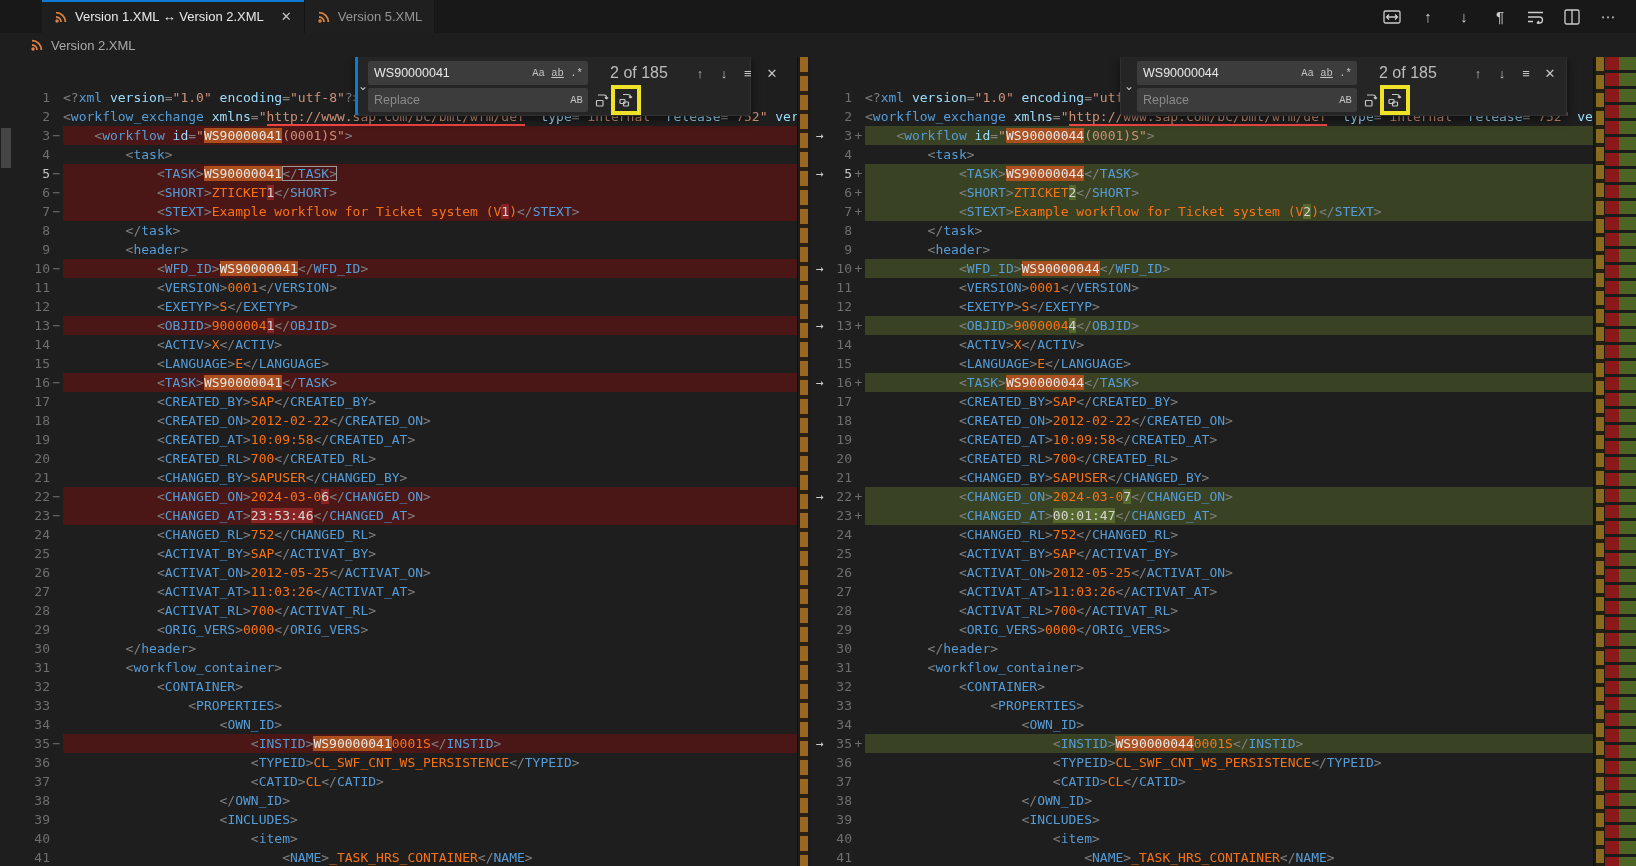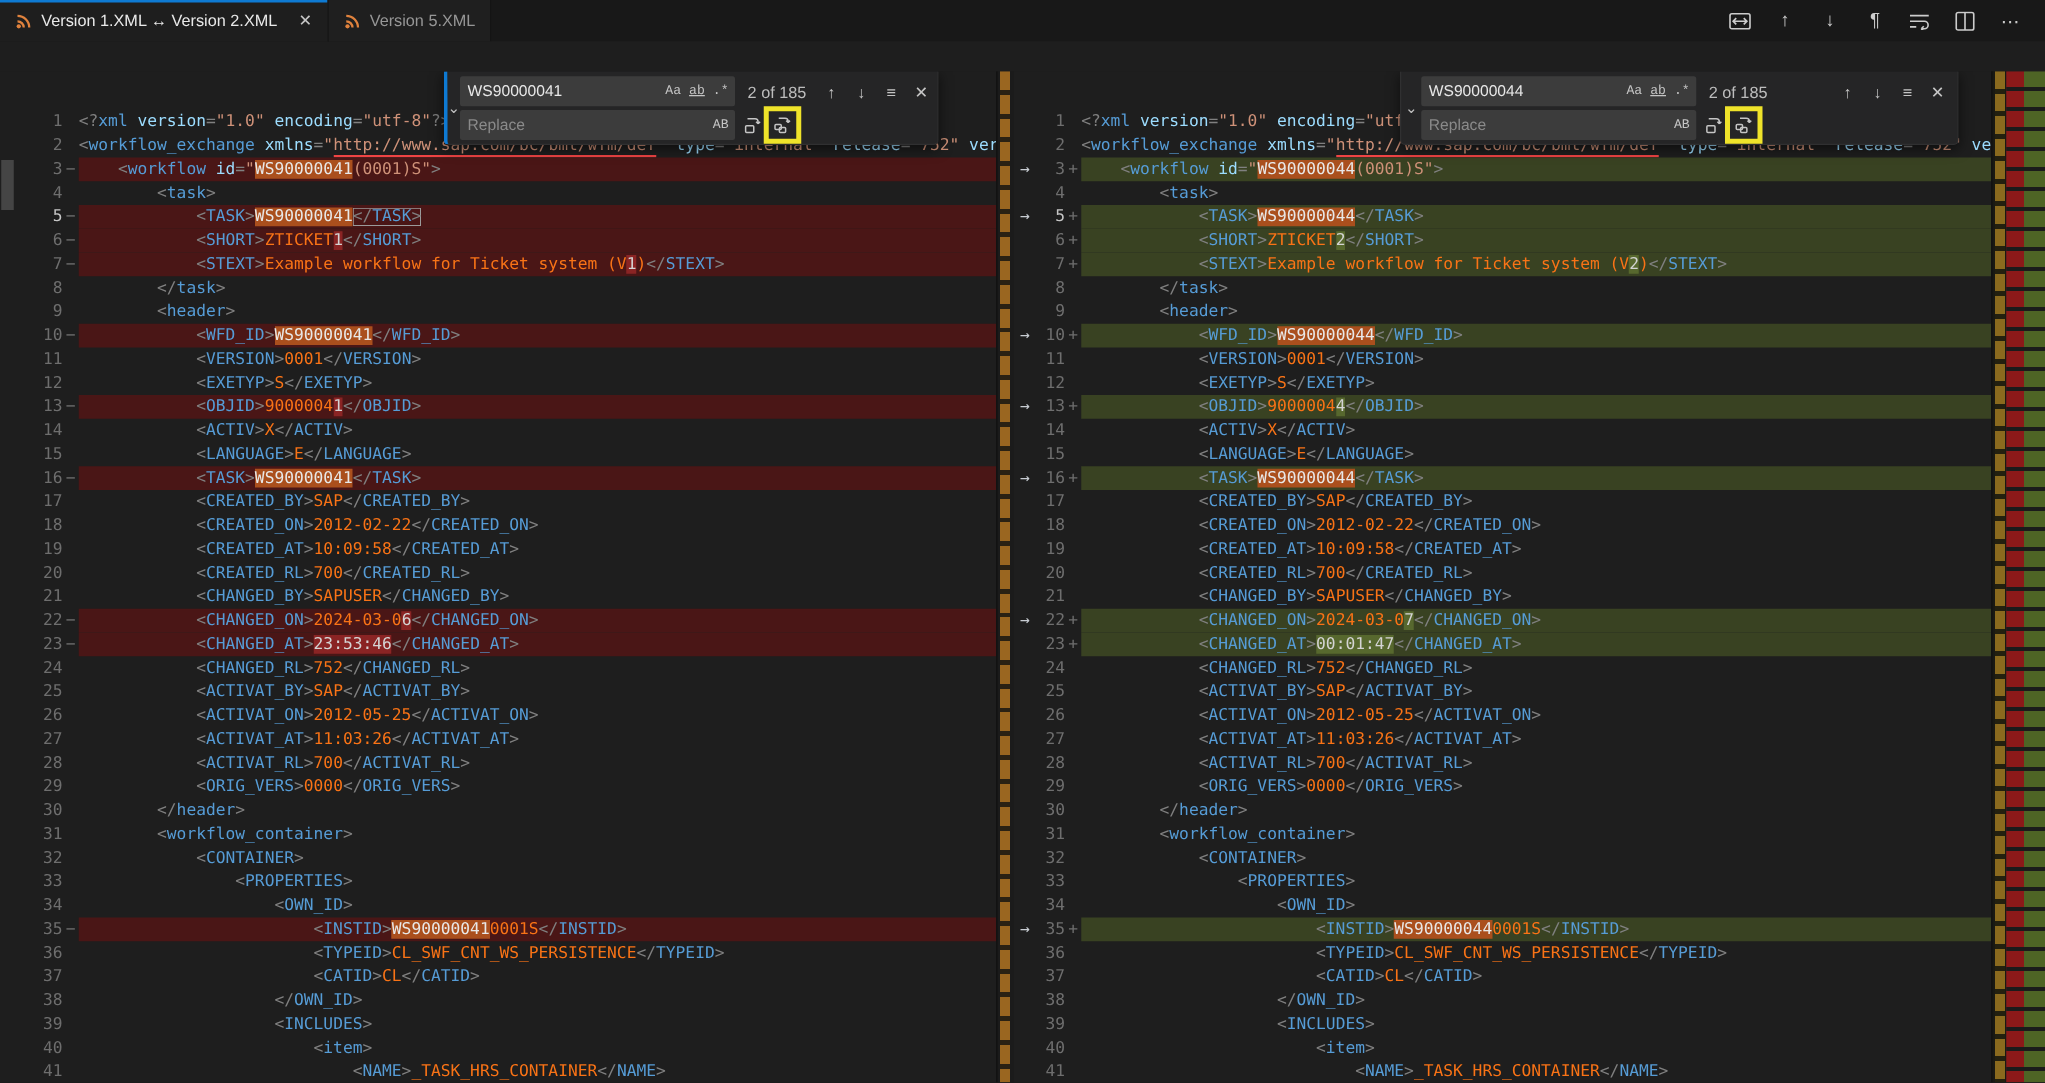--- a/index.html
+++ b/index.html
@@ -1,20 +1,20 @@
 <!DOCTYPE html>
 <html><head>
 <meta charset="utf-8">
 <style>
   html,body{margin:0;padding:0;background:#1e1e1e;width:1636px;height:866px;overflow:hidden;
     font-family:"Liberation Sans",sans-serif;-webkit-font-smoothing:antialiased;}
   #app{position:relative;width:1636px;height:866px;background:#1e1e1e;}
 
   
-  #tabbar{position:absolute;top:0;left:0;right:0;height:33px;background:#181818;display:flex;align-items:stretch;}
+  #tabbar{position:absolute;top:0;left:0;right:0;height:33px;background:#181818;display:flex;align-items:stretch;padding-left:42px;}
   .tab{display:flex;align-items:center;padding:0 12px;gap:7px;font-size:13px;color:#969696;background:#1f1f1f;
     border-right:1px solid #141414;cursor:pointer;}
   .tab.active{background:#1e1e1e;color:#e9e9e9;box-shadow:inset 0 2px 0 #0e7ad3;}
   .tab .close{margin-left:10px;color:#c5c5c5;font-size:13px;}
   .fileicon{width:14px;height:14px;display:inline-flex;}
   #actions{margin-left:auto;display:flex;align-items:center;gap:16px;padding-right:18px;color:#cccccc;font-size:15px;}
   #actions .aic{display:flex;align-items:center;justify-content:center;width:20px;height:20px;cursor:pointer;}
 
   
   #crumbbar{position:absolute;top:33px;left:0;right:0;height:24px;background:#1e1e1e;display:flex;align-items:center;
@@ -64,21 +64,21 @@
   .toggle{width:16px;display:flex;align-items:center;justify-content:center;color:#c5c5c5;font-size:12px;cursor:pointer;}
   .frows{flex:1;display:flex;flex-direction:column;gap:3px;padding:4px 6px 4px 0;}
   .frow{display:flex;align-items:center;height:24px;gap:4px;}
   .finput{background:#3c3c3c;height:24px;display:flex;align-items:center;width:212px;border-radius:2px;
     padding:0 2px 0 6px;color:#e8e8e8;font-size:12.5px;flex:none;}
   .finput .q{flex:1;overflow:hidden;white-space:nowrap;}
   .finput .q.placeholder{color:#8a8a8a;}
   .mini{width:19px;height:19px;display:flex;align-items:center;justify-content:center;color:#c5c5c5;
     font-size:10.5px;border-radius:3px;cursor:pointer;flex:none;font-family:Liberation Mono, monospace;}
   .mini.u{text-decoration:underline;}
-  .results{color:#bdbdbd;font-size:13px;margin:0 6px;white-space:nowrap;text-align:center;}
+  .results{color:#bdbdbd;font-size:16px;margin:0 18px;white-space:nowrap;text-align:center;}
   .navic{width:20px;height:20px;display:flex;align-items:center;justify-content:center;color:#c5c5c5;
     font-size:13px;cursor:pointer;flex:none;}
   .navrow{display:flex;align-items:center;margin-left:auto;gap:4px;}
   .annotated{outline:4px solid #efe32a;outline-offset:1px;}
   svg.ic{display:block;}
 </style>
 </head>
 <body>
 
 <div id="app">
@@ -127,20 +127,32 @@
       <span class="aic">
         <svg class="ic" width="16" height="16" viewBox="0 0 16 16">
             <rect x="1" y="1" width="14" height="14" rx="1.5" fill="none" stroke="#cccccc" stroke-width="1.3"></rect>
             <path d="M8 1v14" stroke="#cccccc" stroke-width="1.3"></path>
           </svg>
       </span>
       <span class="aic">⋯</span>
     </div>
   </div>
 
+  <div id="crumbbar">
+    <span class="fileicon">
+      <svg class="ic" width="14" height="14" viewBox="0 0 14 14">
+          <g stroke="#e0823d" stroke-width="1.8" fill="none">
+            <path d="M2 7a5 5 0 0 1 5 5"></path>
+            <path d="M2 2.6A9.4 9.4 0 0 1 11.4 12"></path>
+          </g>
+          <circle cx="3" cy="11" r="1.7" fill="#e0823d"></circle>
+        </svg>
+    </span>
+    <span>Version 2.XML</span>
+  </div>
 
   <div id="editor">
     <div id="left-pane">
       <div id="left-deco"></div>
       <div class="lines" id="left-lines">
           <div class="row"><span class="num">1</span><span class="sign"></span><div class="code"><span class="c-pu">&lt;?</span><span class="c-tag">xml</span><span class="c-pu"> </span><span class="c-attr">version</span><span class="c-pu">=</span><span class="c-str">"1.0"</span><span class="c-pu"> </span><span class="c-attr">encoding</span><span class="c-pu">=</span><span class="c-str">"utf-8"</span><span class="c-pu">?&gt;</span></div></div>
           <div class="row"><span class="num">2</span><span class="sign"></span><div class="code"><span class="c-pu">&lt;</span><span class="c-tag">workflow_exchange</span><span class="c-pu"> </span><span class="c-attr">xmlns</span><span class="c-pu">=</span><span class="c-str">"</span><span class="c-lnk">http://www.sap.com/bc/bmt/wfm/def</span><span class="c-str">"</span><span class="c-pu"> </span><span class="c-attr">type</span><span class="c-pu">=</span><span class="c-str">"internal"</span><span class="c-pu"> </span><span class="c-attr">release</span><span class="c-pu">=</span><span class="c-str">"752"</span><span class="c-pu"> </span><span class="c-attr">version</span></div></div>
           <div class="row"><span class="num">3</span><span class="sign">−</span><div class="code removed"><span class="c-pu">    &lt;</span><span class="c-tag">workflow</span><span class="c-pu"> </span><span class="c-attr">id</span><span class="c-pu">=</span><span class="c-str">"</span><span class="c-m">WS90000041</span><span class="c-str">(0001)S"</span><span class="c-pu">&gt;</span></div></div>
           <div class="row"><span class="num">4</span><span class="sign"></span><div class="code"><span class="c-pu">        &lt;</span><span class="c-tag">task</span><span class="c-pu">&gt;</span></div></div>
           <div class="row"><span class="num hl">5</span><span class="sign">−</span><div class="code removed"><span class="c-pu">            &lt;</span><span class="c-tag">TASK</span><span class="c-pu">&gt;</span><span class="c-m">WS90000041</span><span class="c-box"><span class="c-pu">&lt;/</span><span class="c-tag">TASK</span><span class="c-pu">&gt;</span></span></div></div>

